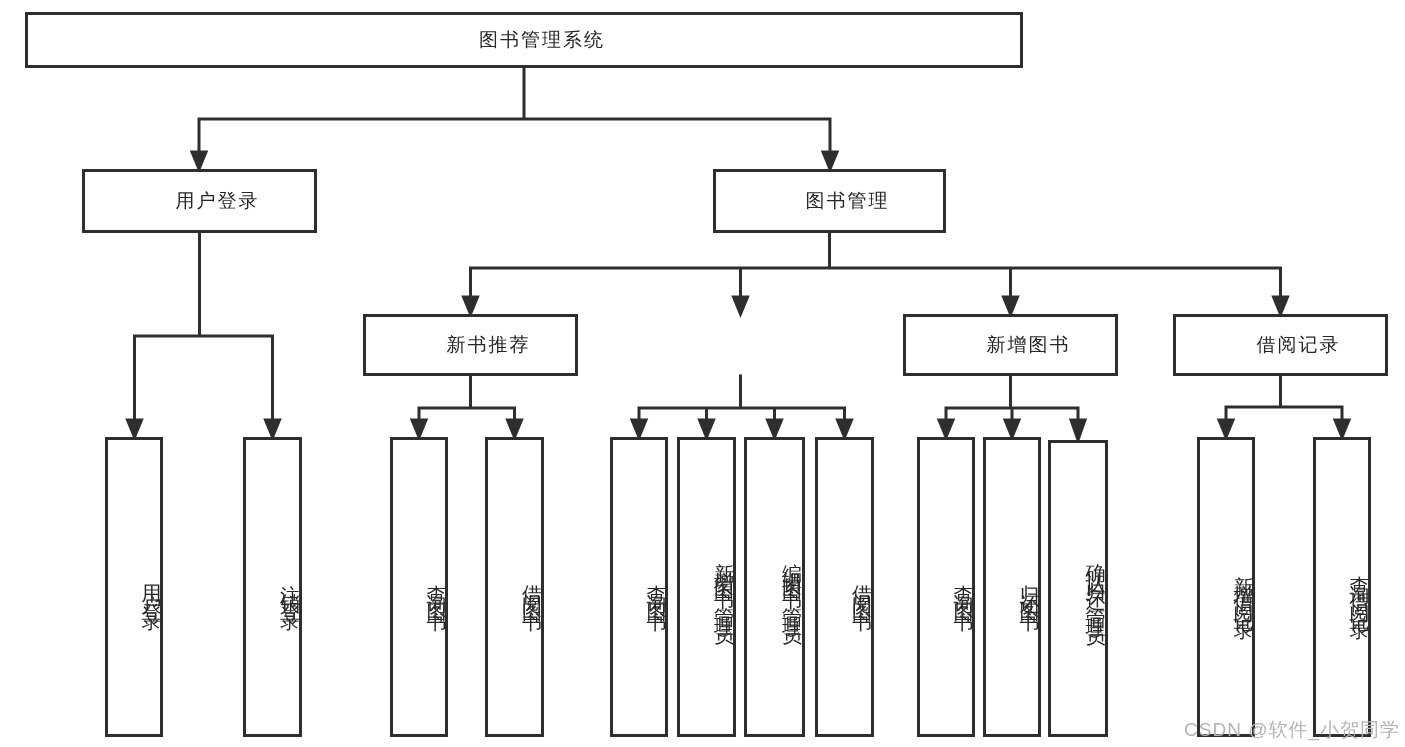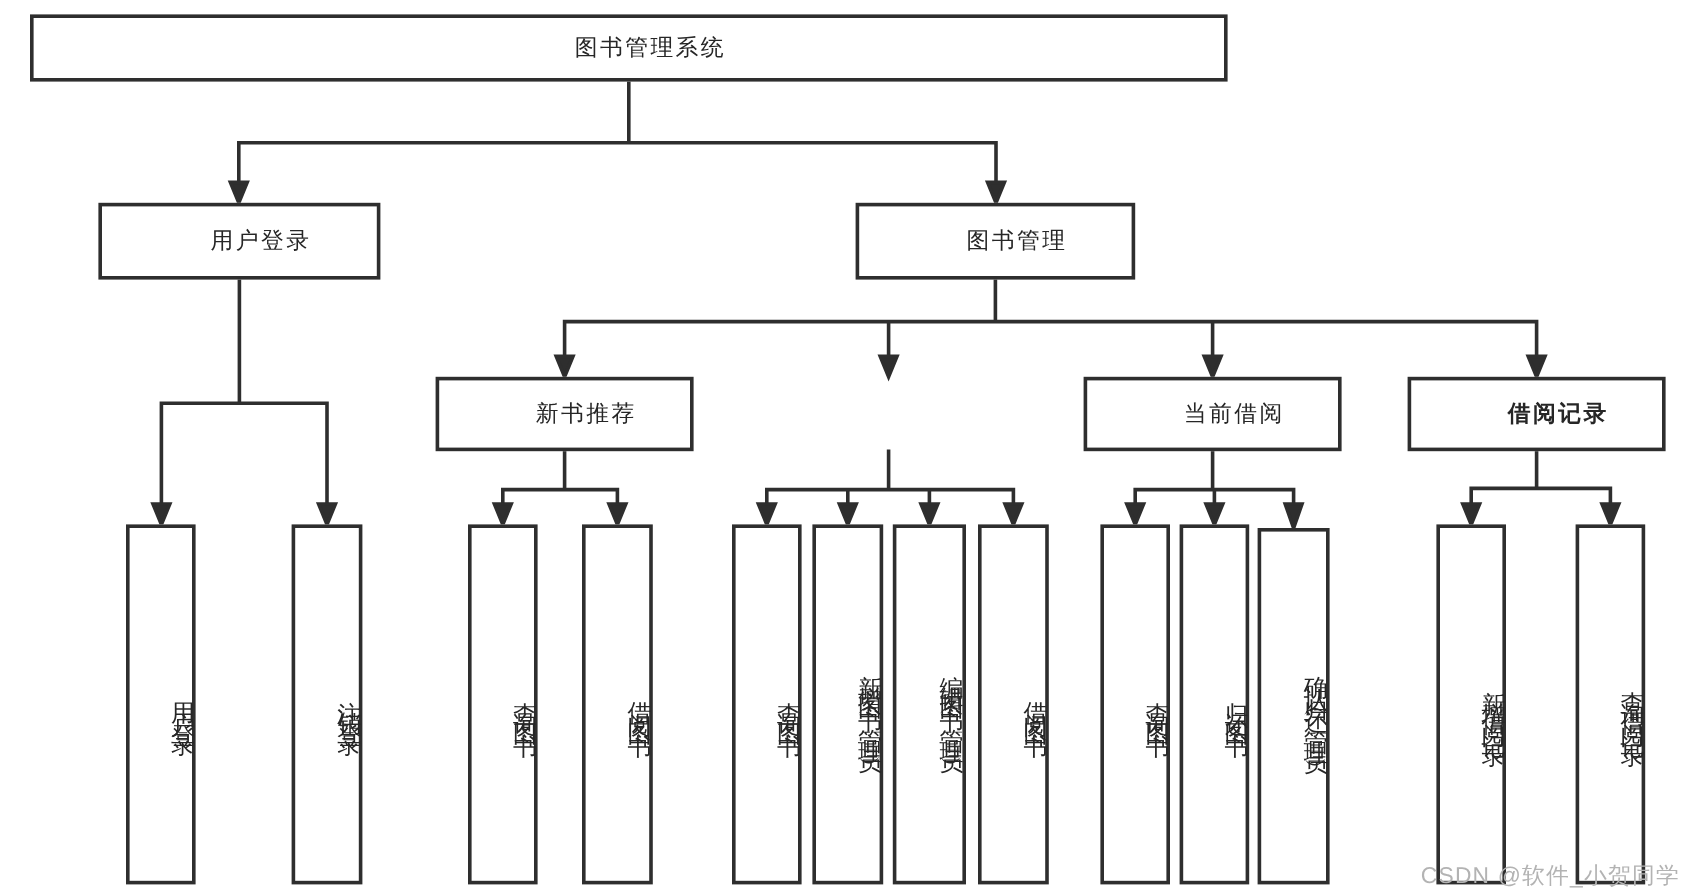--- a/index.html
+++ b/index.html
@@ -98,23 +98,23 @@
     <span>用户登录</span>
   </div>
   <div class="node hnode" style="left:713px; top:169px; width:233px; height:64px;">
     <span>图书管理</span>
   </div>
 
   <div class="node hnode" style="left:363px; top:314px; width:215px; height:62px;">
     <span>新书推荐</span>
   </div>
   <div class="node hnode" style="left:903px; top:314px; width:215px; height:62px;">
-    <span>当前借阅</span>
+    <span>新增图书</span>
   </div>
-  <div class="node hnode" style="left:1173px; top:314px; width:215px; height:62px;font-weight:bold;">
+  <div class="node hnode" style="left:1173px; top:314px; width:215px; height:62px;">
     <span>借阅记录</span>
   </div>
 
   <div class="node vnode" style="left:105px; top:437px; width:58px; height:300px;">
     <span class="vtext">用户登录</span>
   </div>
   <div class="node vnode" style="left:243px; top:437px; width:59px; height:300px;">
     <span class="vtext">注销登录</span>
   </div>
 

